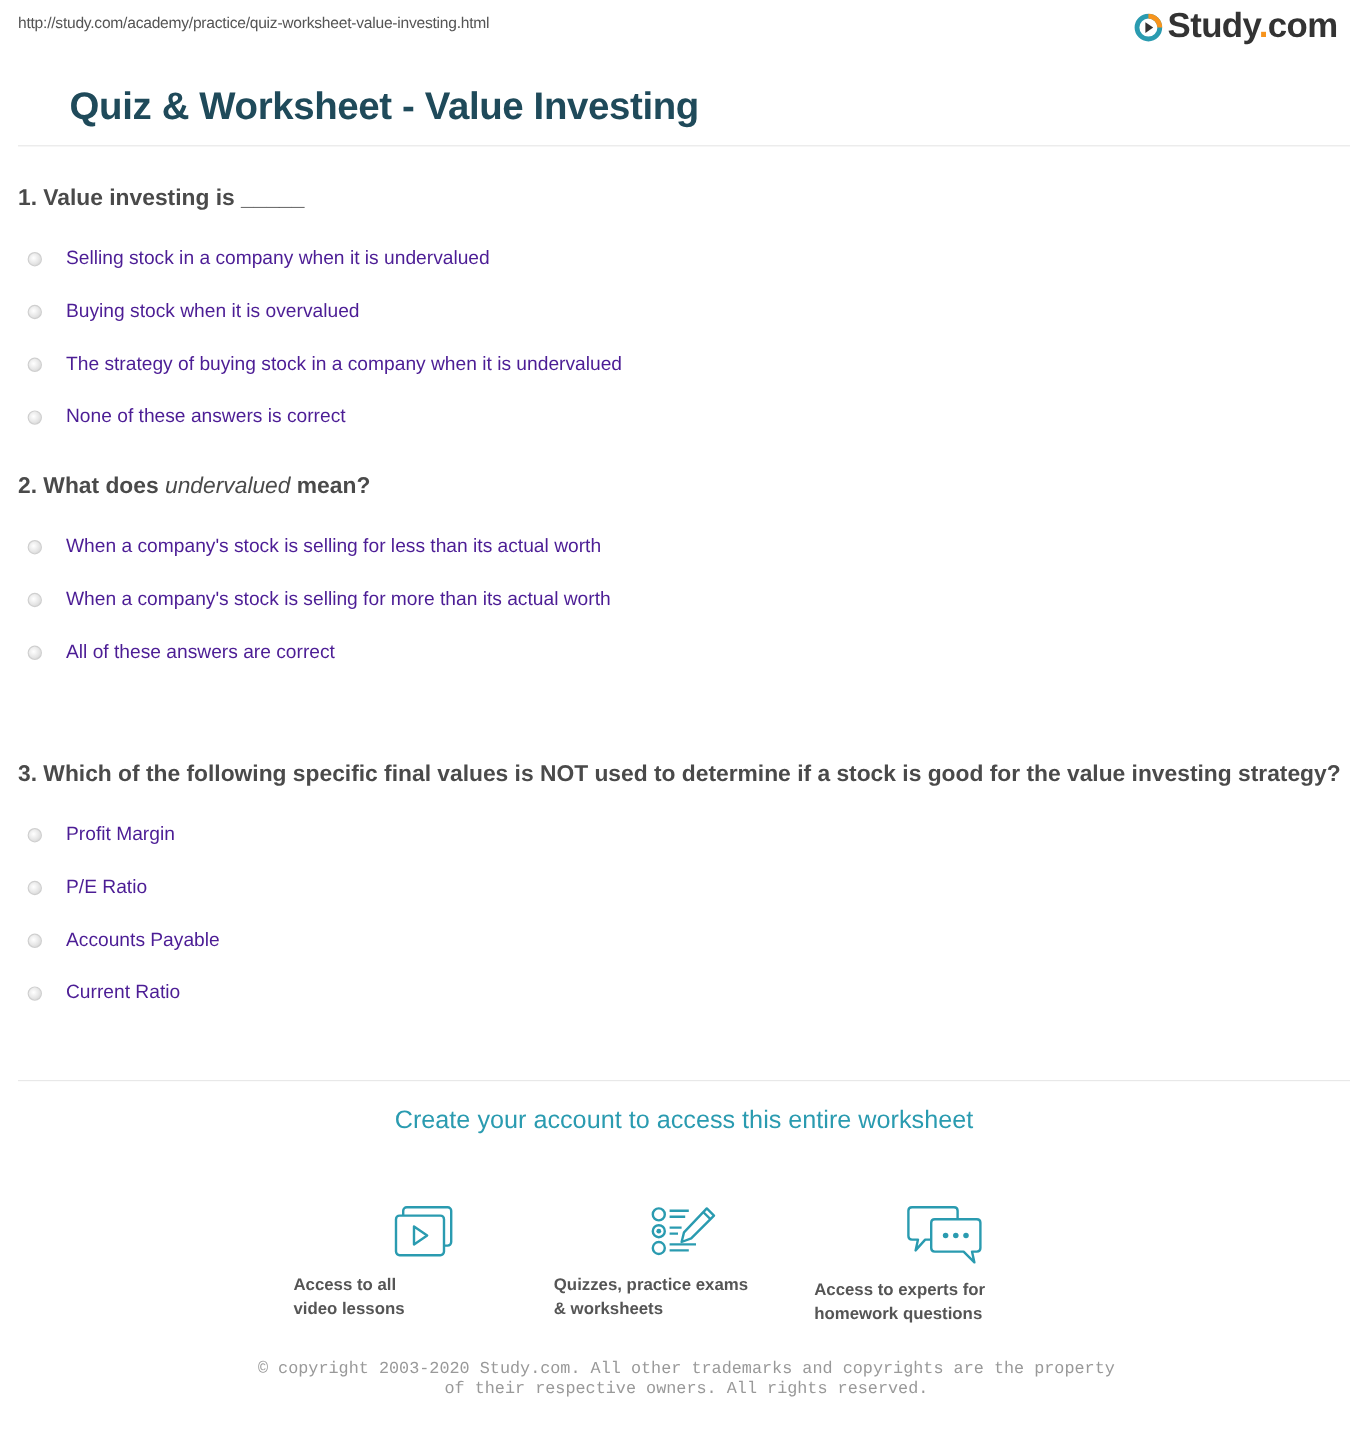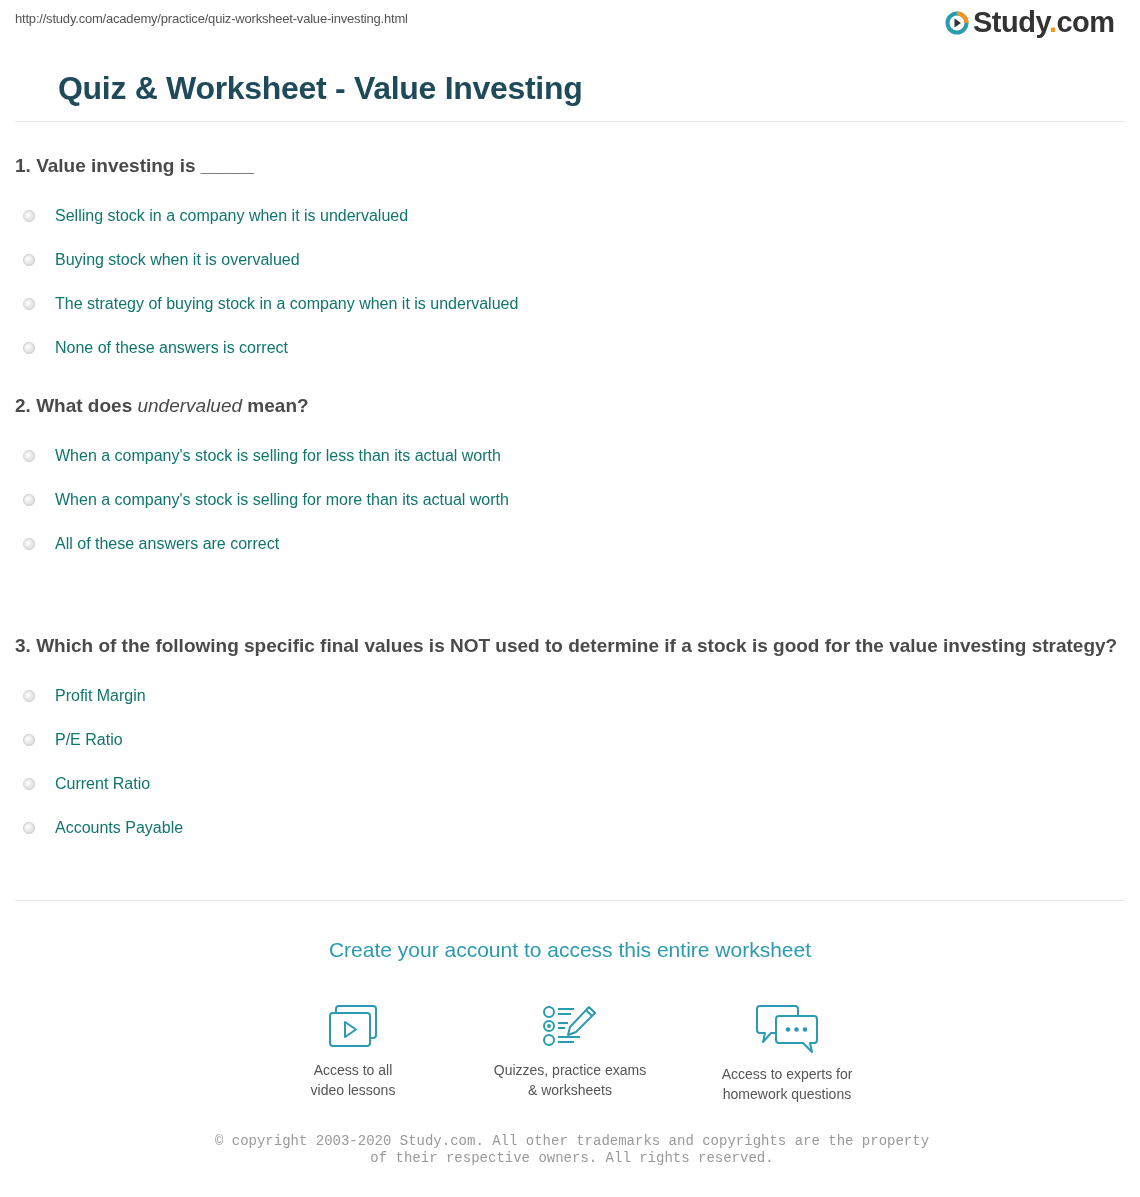--- a/index.html
+++ b/index.html
@@ -47,47 +47,47 @@
     }
     .q-text {
       font-size: 19px; font-weight: bold; color: #4a4a4a;
       line-height: 28px;
       font-family: "Liberation Sans", sans-serif;
     }
     .q-text em { font-weight: normal; font-style: italic; }
     .options { list-style: none; margin-top: 14px; }
     .option {
       display: flex; align-items: center; height: 44px;
-      font-size: 16px; color: #0f766e;
+      font-size: 16px; color: #4c1d95;
       font-family: "Liberation Sans", sans-serif;
     }
     .radio {
       width: 12px; height: 12px; border-radius: 50%;
       border: 1px solid #cfcfcf;
       background: radial-gradient(circle at 40% 40%, #ffffff 0%, #e6e6e6 55%, #cccccc 100%);
       margin-left: 8px; margin-right: 20px; flex: none;
     }
 
     .cta {
-      position: absolute; left: 0; right: 0; top: 922px; text-align: center; margin-top: 16px;
+      position: absolute; left: 0; right: 0; top: 922px; text-align: center;
     }
     .cta-title {
       font-size: 21px; color: #2a9bb0; font-weight: normal;
       font-family: "Liberation Sans", sans-serif;
     }
     .cta-sub {
       margin-top: 6px; font-size: 13.5px; color: #555;
       font-family: "Liberation Sans", sans-serif;
     }
     .features {
       position: absolute; top: 1004px; left: 0; right: 0;
       display: flex; justify-content: center;
     }
     .feature {
-      width: 217px; text-align: center;
+      width: 217px;  font-weight: bold;
     }
     .feature svg { display: block; margin: 0 auto; }
     .feature-label {
       margin-top: 10px; font-size: 14px; color: #555; line-height: 20px;
       font-family: "Liberation Sans", sans-serif;
     }
     .copyright {
       position: absolute; left: 214px; right: 210px; top: 1133px;
       text-align: center; font-size: 14px; color: #999; line-height: 17px;
       font-family: Liberation Mono, monospace;
@@ -169,25 +169,25 @@
       <li class="option">
           <span class="radio"></span>
           <span>Profit Margin</span>
         </li>
       <li class="option">
           <span class="radio"></span>
           <span>P/E Ratio</span>
         </li>
       <li class="option">
           <span class="radio"></span>
+          <span>Accounts Payable</span>
+        </li>
+      <li class="option">
+          <span class="radio"></span>
           <span>Current Ratio</span>
-        </li>
-      <li class="option">
-          <span class="radio"></span>
-          <span>Accounts Payable</span>
         </li>
     </ul>
   </div>
 
   <div class="rule" style="top:900px"></div>
 
   <div class="cta">
     <div class="cta-title">Create your account to access this entire worksheet</div>
   </div>
 

